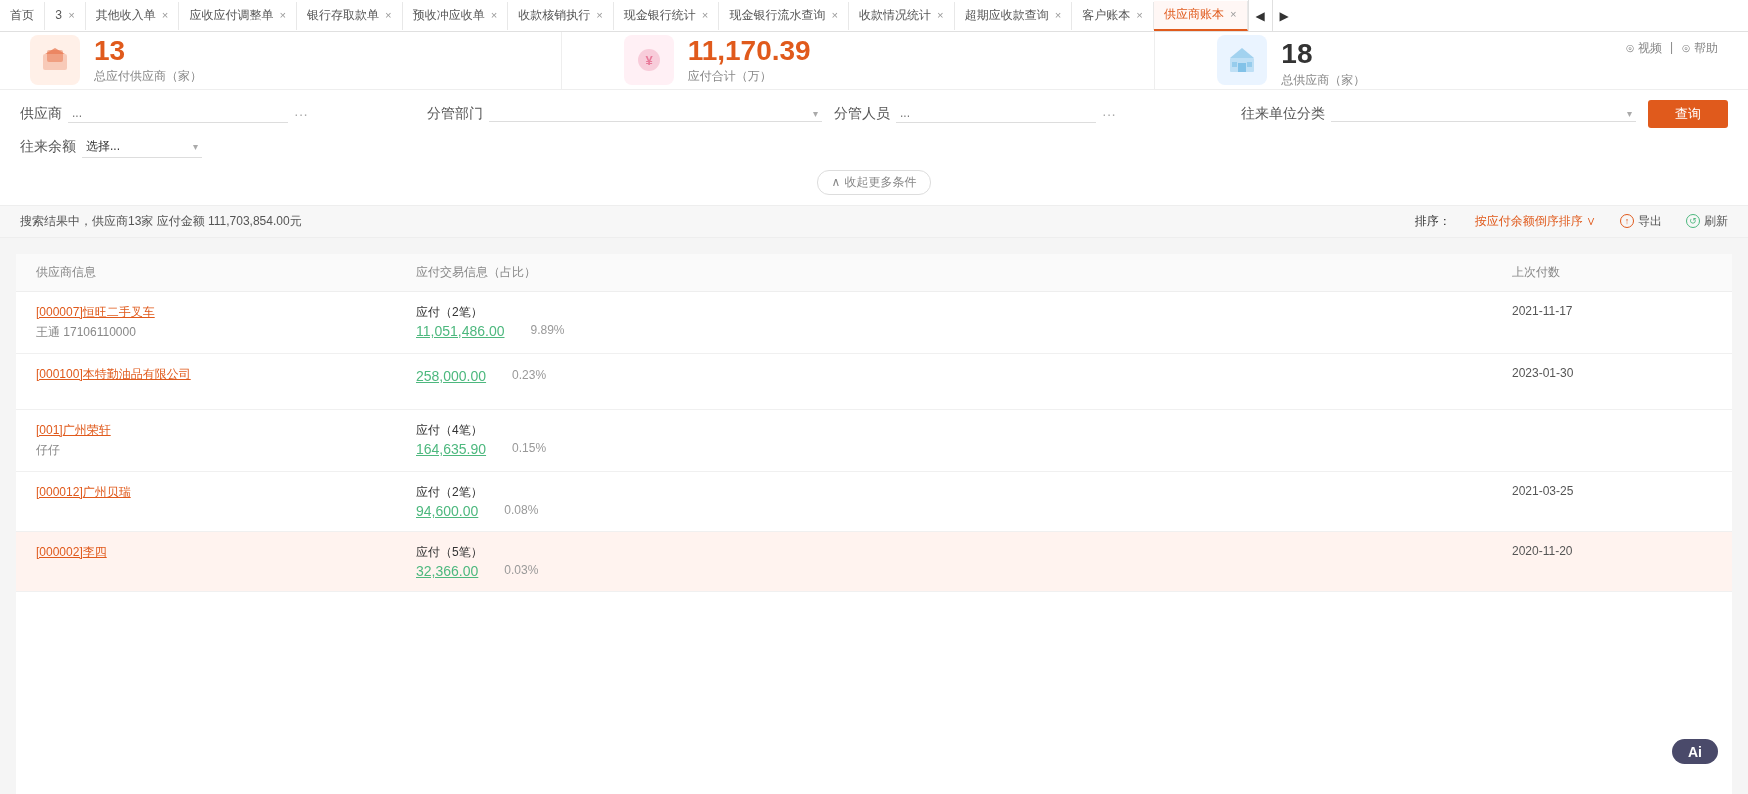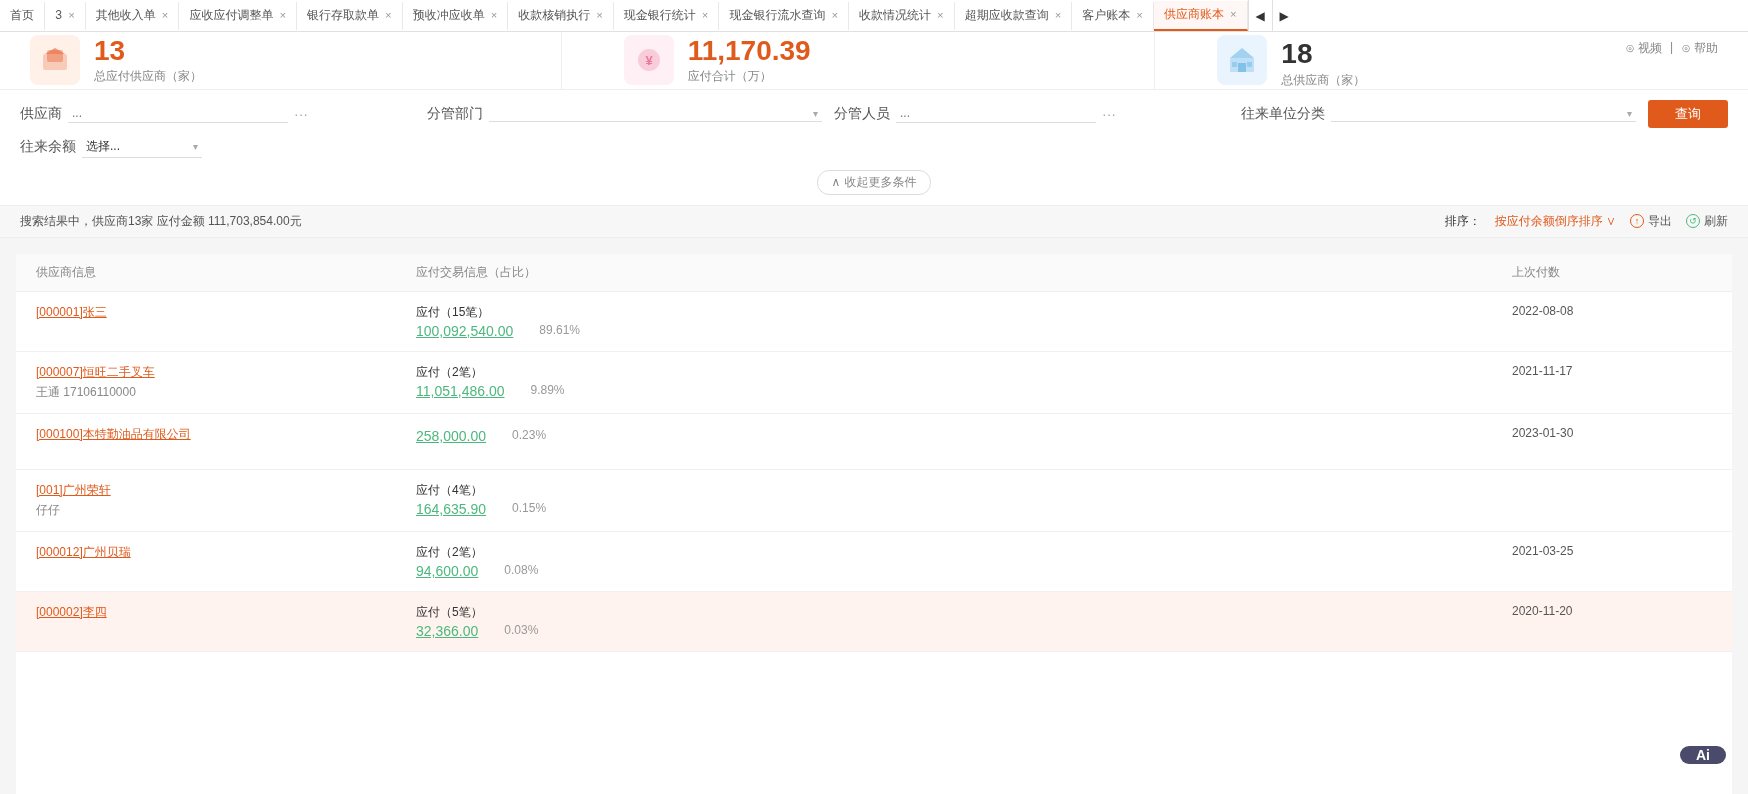--- a/index.html
+++ b/index.html
@@ -154,21 +154,21 @@
       display: flex;
       align-items: center;
       font-size: 12px;
       color: #555;
       border-bottom: 1px solid #eee;
     }
     .result-bar .right-actions {
       margin-left: auto;
       display: flex;
       align-items: flex-start;
-      gap: 14px;
+      gap: 24px;
     }
     .result-bar .sort-label { color: #333; }
     .result-bar .sort-value { color: #e05a1c; cursor: pointer; }
     .result-bar .action-btn {
       display: flex;
       align-items: center;
       gap: 4px;
       cursor: pointer;
       color: #555;
       font-size: 12px;
@@ -406,37 +406,20 @@
 
   <div class="data-table">
     <div class="table-header">
       <div class="col-supplier">供应商信息</div>
       <div class="col-payable">应付交易信息（占比）</div>
       <div class="col-lastpay">上次付数</div>
     </div>
 
     <div class="table-scroll-area">
 
-      <div class="table-row">
-        <div class="row-supplier col-supplier">
-          <div>
-            <span class="supplier-link">
-              <span>[000001]</span><span>张三</span>
-            </span>
-          </div>
-        </div>
-        <div class="row-payable col-payable">
-          <div class="payable-label">应付（15笔）</div>
-          <div class="payable-line">
-            <span class="payable-amount">100,092,540.00</span>
-            <span class="payable-percent">89.61%</span>
-          </div>
-        </div>
-        <div class="row-lastpay col-lastpay">2022-08-08</div>
-      </div>
 
       <div class="table-row">
         <div class="row-supplier col-supplier">
           <div>
             <span class="supplier-link">
               <span>[000007]</span><span>恒旺二手叉车</span>
             </span>
           </div>
           <div class="supplier-sub">王通  17106110000</div>
         </div>
@@ -517,17 +500,17 @@
           <div class="payable-line">
             <span class="payable-amount">32,366.00</span>
             <span class="payable-percent">0.03%</span>
           </div>
         </div>
         <div class="row-lastpay col-lastpay">2020-11-20</div>
       </div>
     </div>
   </div>
 
-  <div style="position:fixed;bottom:30px;right:22px;background:#4a4a6a;color:#fff;width:46px;height:18px;border-radius:13px;display:flex;align-items:center;justify-content:center;font-size:14px;font-weight:bold;cursor:pointer;z-index:999;">
+  <div style="position:fixed;bottom:30px;right:30px;background:#4a4a6a;color:#fff;width:46px;height:25px;border-radius:13px;display:flex;align-items:center;justify-content:center;font-size:14px;font-weight:bold;cursor:pointer;z-index:999;">
     <span>Ai</span>
   </div>
 
 </div>
 
 </body></html>

